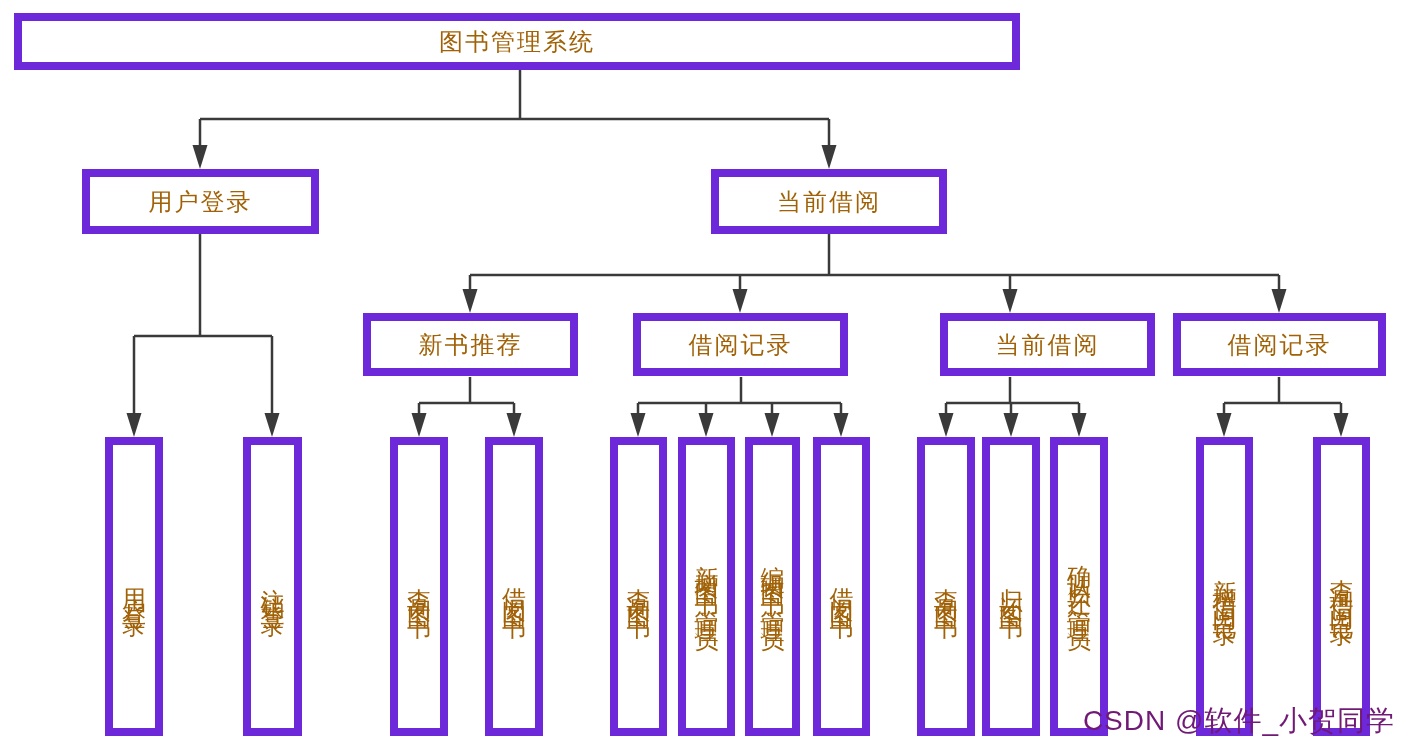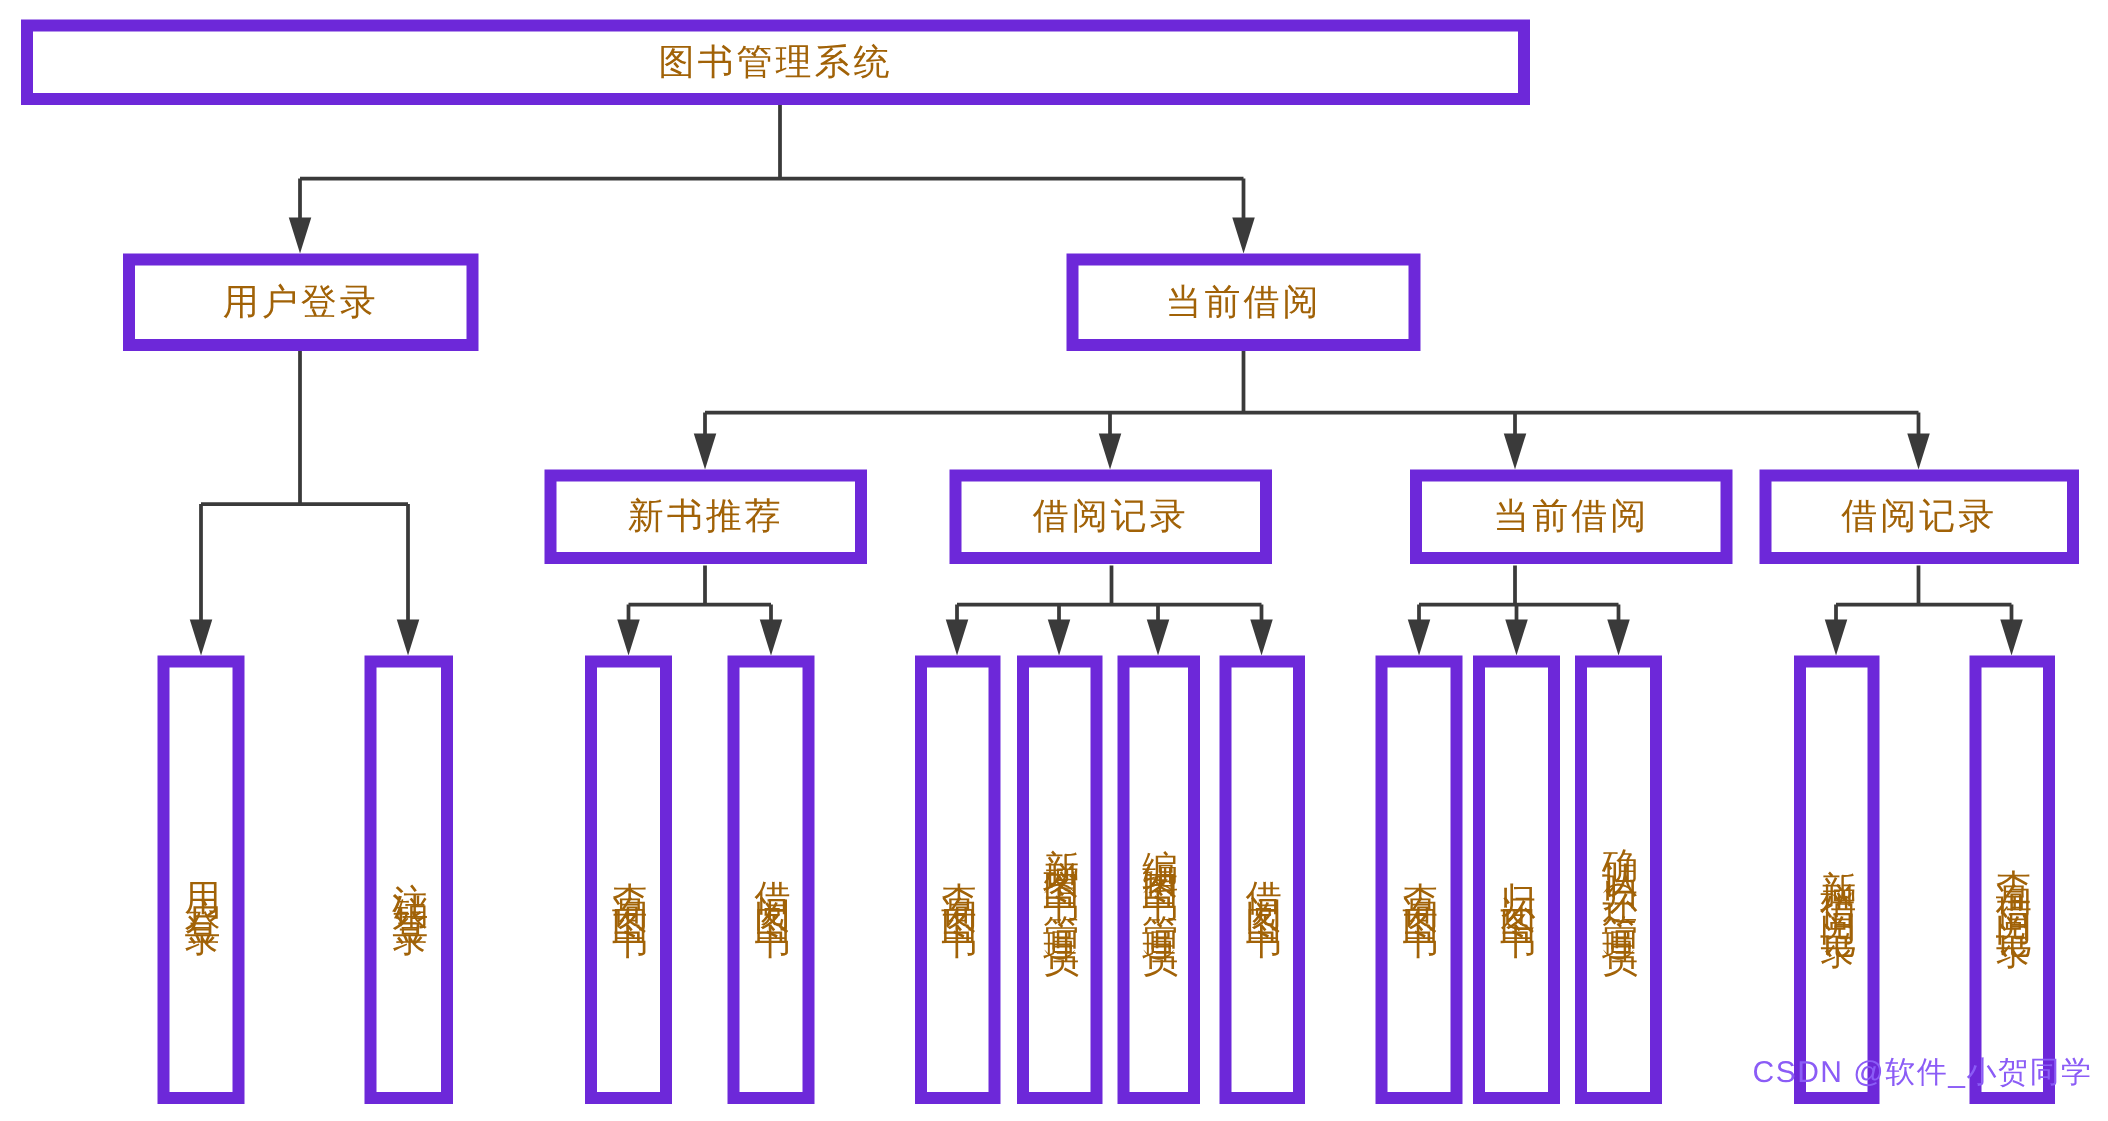--- a/index.html
+++ b/index.html
@@ -29,23 +29,23 @@
   .node.h { letter-spacing: 2px; }
   .node.v {
     writing-mode: vertical-rl;
     text-orientation: mixed;
     letter-spacing: 9px;
     text-align: center;
   }
   .watermark {
     position: absolute;
     right: 10px;
-    bottom: 19px;
-    font-size: 20px;
-    color: #8b5cf6;
+    bottom: 7px;
+    font-size: 28px;
+    color: #701a75;
     letter-spacing: 1px;
     white-space: nowrap;
   }
 </style>
 </head>
 <body>
 
 <div class="canvas">
 
   <svg class="wires" viewBox="0 0 1405 747">

